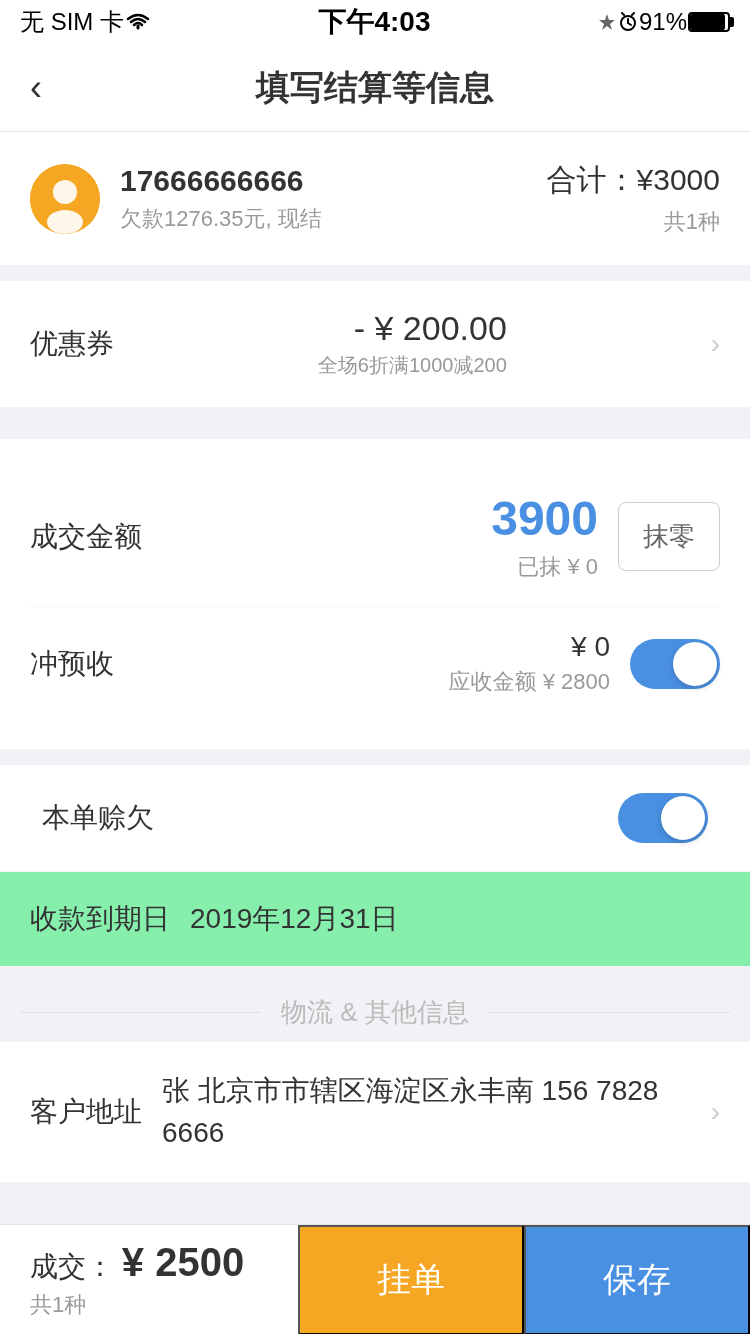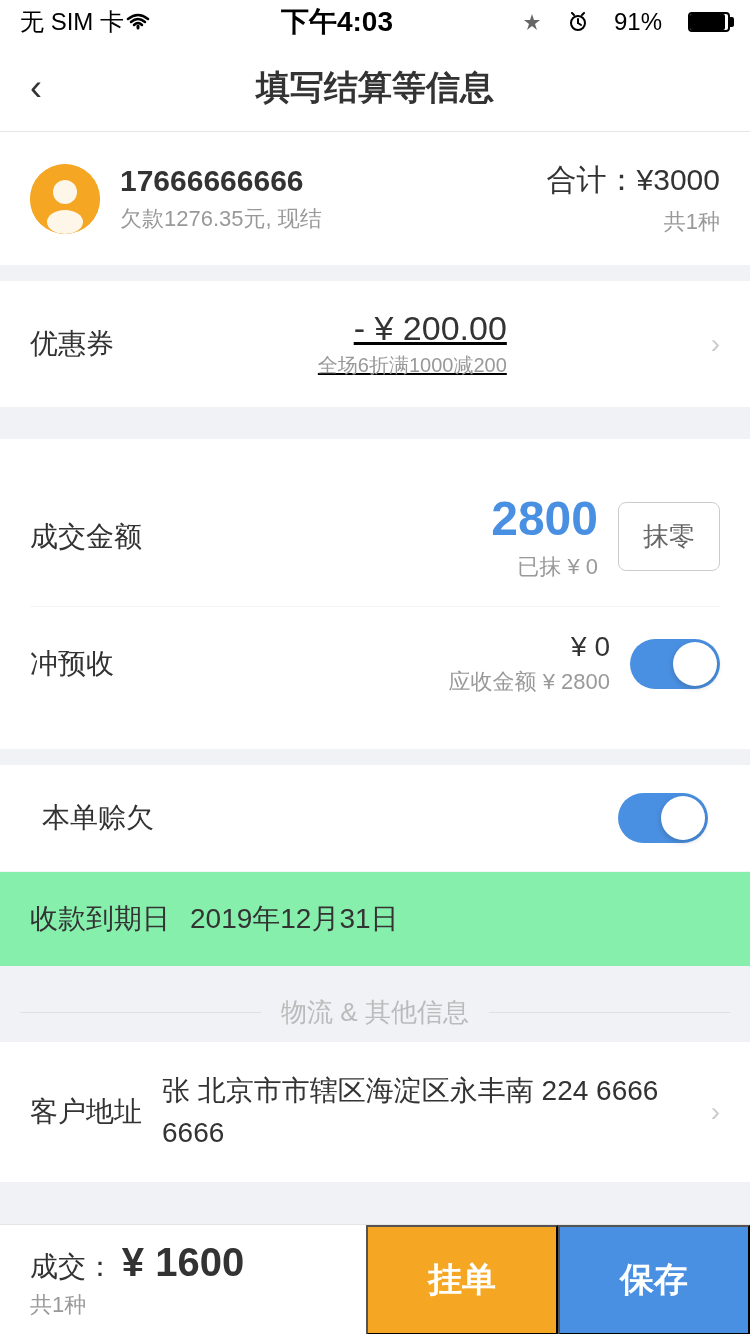--- a/index.html
+++ b/index.html
@@ -20,21 +20,21 @@
       height: 44px;
       display: flex;
       align-items: center;
       justify-content: space-between;
       padding: 0 20px;
       font-size: 24px;
       font-weight: 500;
     }
     .status-left { display: flex; align-items: center; }
     .status-center { font-size: 28px; font-weight: 600; }
-    .status-right { display: flex; align-items: center; gap: 26px; font-size: 24px; }
+    .status-right { display: flex; align-items: center; gap: 1px; font-size: 24px; }
     .battery-icon {
       width: 42px; height: 20px;
       border: 2px solid #000;
       border-radius: 4px;
       position: relative;
       display: inline-flex;
       align-items: center;
     }
     .battery-icon::after {
       content: '';
@@ -115,21 +115,21 @@
       background: #fff;
       padding: 28px 30px;
       display: flex;
       align-items: center;
       justify-content: space-between;
       margin-bottom: 16px;
     }
     .coupon-label { font-size: 28px; color: #333; }
     .coupon-amount { font-size: 34px; color: #333; font-weight: 500; }
     .coupon-sub { font-size: 20px; color: #999; margin-top: 4px; text-align: right; }
-    .coupon-right-block { text-align: right; text-decoration: underline; }
+    .coupon-right-block { text-align: right; }
     .arrow-icon { color: #ccc; font-size: 28px; }
 
     
     .section-divider { background: #f0f2f5; height: 16px; }
 
     
     .amount-section {
       background: #fff;
       padding: 28px 30px;
       margin-bottom: 0;
@@ -253,26 +253,26 @@
     }
     .bottom-summary {
       flex: 1;
       padding: 0 30px;
     }
     .bottom-deal { font-size: 28px; color: #333; }
     .bottom-deal-amount { font-size: 40px; color: #333; font-weight: 600; }
     .bottom-count { font-size: 22px; color: #999; margin-top: 4px; }
     .bottom-btn {
       height: 110px;
-      width: 192px;
+      width: 226px;
       display: flex;
       align-items: center;
       justify-content: center;
       font-size: 34px;
-      font-weight: 700;
+      font-weight: 400;
       color: #fff;
       cursor: pointer;
     }
     .btn-hang { background: #f5a623; }
     .btn-save { background: #4a90e2; }
 
     
     .gray-spacer { background: #f0f2f5; height: 200px; }
   </style>
 </head>
@@ -344,21 +344,21 @@
   </div>
 
   <div class="section-divider"></div>
 
   <div class="amount-section">
 
     <div class="amount-row">
       <div class="row-label">成交金额</div>
       <div class="row-right">
         <div class="amount-right-block">
-          <div class="amount-value">2800</div>
+          <div class="amount-value">3900</div>
           <div class="amount-sub">已抹  ¥ 0</div>
         </div>
         <button class="round-btn">抹零</button>
       </div>
     </div>
 
     <div class="prepay-row">
       <div class="row-label">冲预收</div>
       <div class="prepay-right">
         <div class="prepay-values">
@@ -391,31 +391,31 @@
   <div class="section-divider"></div>
 
   <div class="logistics-divider">
     <div class="logistics-line"></div>
     <span class="logistics-text">物流 &amp; 其他信息</span>
     <div class="logistics-line"></div>
   </div>
 
   <div class="address-section">
     <div class="address-label">客户地址</div>
-    <div class="address-content">张 北京市市辖区海淀区永丰南 224 6666 6666</div>
+    <div class="address-content">张 北京市市辖区海淀区永丰南 156 7828 6666</div>
     <span class="arrow-icon">›</span>
   </div>
 
   <div class="gray-spacer"></div>
 
 </div>
 
 <div class="bottom-bar">
   <div class="bottom-summary">
     <div>
       <span class="bottom-deal">成交：</span>
-      <span class="bottom-deal-amount">¥ 1600</span>
+      <span class="bottom-deal-amount">¥ 2500</span>
     </div>
     <div class="bottom-count">共1种</div>
   </div>
   <button class="bottom-btn btn-hang">挂单</button>
   <button class="bottom-btn btn-save">保存</button>
 </div>
 
 </body></html>

